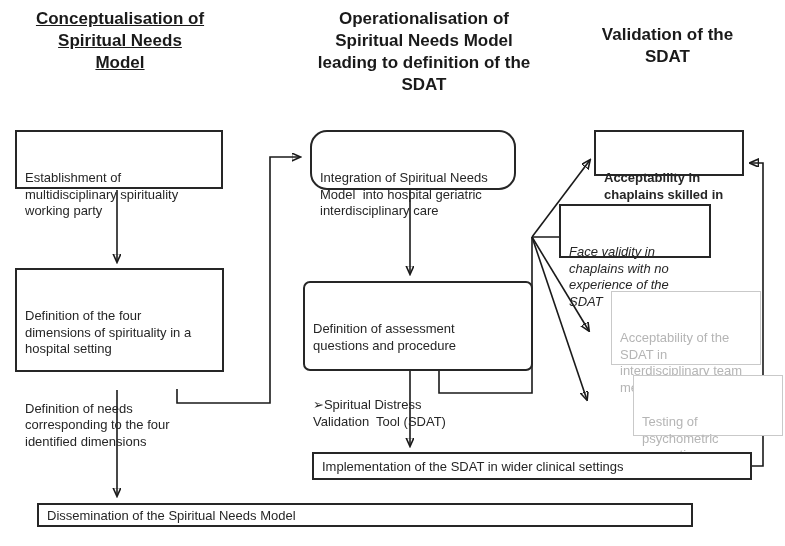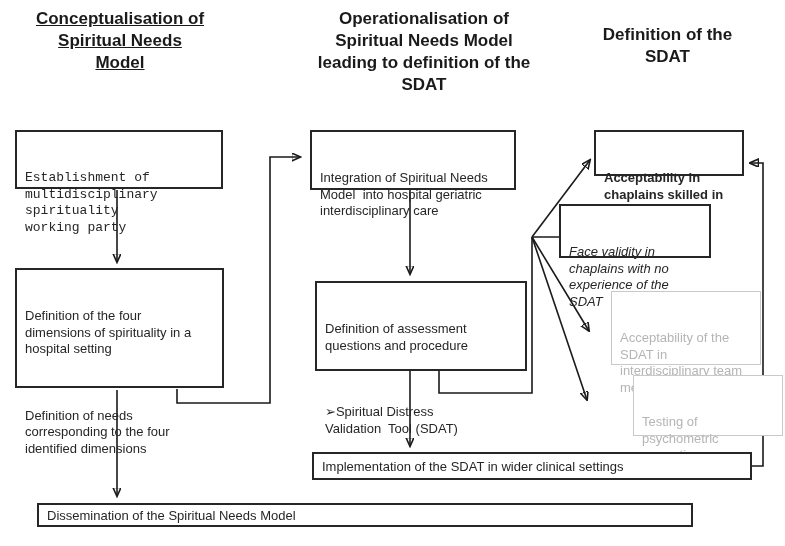--- a/index.html
+++ b/index.html
@@ -28,21 +28,21 @@
     position: absolute;
     border: 2px solid #262626;
     background: #ffffff;
     padding: 5px 8px;
     font-size: 13px;
     line-height: 16.5px;
     color: #262626;
     white-space: pre-wrap;
   }
   .box p { margin: 0; }
-  .box p + p { margin-top: 17px; }
+  .box p + p { margin-top: 10px; }
   .box.inactive {
     border: 1.5px solid #c9c9c9;
     color: #b5b5b5;
   }
   .box.banner {
     display: flex;
     align-items: center;
     padding: 3px 0 0 8px;
     white-space: nowrap;
   }
@@ -63,21 +63,21 @@
 
 <div class="canvas">
 
   <div class="hdr" style="left:10px; top:8px; width:220px;text-decoration:underline;">Conceptualisation of
 Spiritual Needs
 Model</div>
   <div class="hdr" style="left:288px; top:8px; width:272px;">Operationalisation of
 Spiritual Needs Model
 leading to definition of the
 SDAT</div>
-  <div class="hdr" style="left:580px; top:24px; width:175px;">Definition of the
+  <div class="hdr" style="left:580px; top:24px; width:175px;">Validation of the
 SDAT</div>
 
   <svg class="connectors" width="785" height="546" viewBox="0 0 785 546" xmlns="http://www.w3.org/2000/svg">
     <defs>
       <marker id="ah" markerUnits="userSpaceOnUse" markerWidth="10" markerHeight="9" refX="8.5" refY="4" orient="auto">
         <path d="M0,0 L9,4 L0,8 Z" fill="#1a1a1a" stroke="none"></path>
       </marker>
     </defs>
     <line x1="117" y1="190" x2="117" y2="262" marker-end="url(#ah)"></line>
     <line x1="117" y1="390" x2="117" y2="496" marker-end="url(#ah)"></line>
@@ -85,42 +85,42 @@
     <line x1="410" y1="190" x2="410" y2="274" marker-end="url(#ah)"></line>
     <line x1="410" y1="371" x2="410" y2="446" marker-end="url(#ah)"></line>
     <path d="M439,371 V393 H532 V237"></path>
     <line x1="532" y1="237" x2="590" y2="160" marker-end="url(#ah)"></line>
     <line x1="532" y1="237" x2="587" y2="237" marker-end="url(#ah)"></line>
     <line x1="532" y1="237" x2="589" y2="331" marker-end="url(#ah)"></line>
     <line x1="532" y1="237" x2="587" y2="400" marker-end="url(#ah)"></line>
     <path d="M752,466 H763 V163 H750" marker-end="url(#ah)"></path>
   </svg>
 
-  <div class="box" style="left:15px; top:130px; width:208px; height:59px;font-family:Liberation Mono, monospace;">
+  <div class="box" style="left:15px; top:130px; width:208px; height:59px;">
     <p>Establishment of
 multidisciplinary spirituality
 working party</p>
   </div>
 
-  <div class="box" style="left:15px; top:268px; width:209px; height:120px;">
+  <div class="box" style="left:15px; top:268px; width:209px; height:104px;">
     <p>Definition of the four
 dimensions of spirituality in a
 hospital setting</p>
     <p>Definition of needs
 corresponding to the four
 identified dimensions</p>
   </div>
 
-  <div class="box" style="left:310px; top:130px; width:206px; height:60px;">
+  <div class="box" style="left:310px; top:130px; width:206px; height:60px;border-radius:17px;">
     <p>Integration of Spiritual Needs
 Model  into hospital geriatric
 interdisciplinary care</p>
   </div>
 
-  <div class="box" style="left:315px; top:281px; width:212px; height:90px;">
+  <div class="box" style="left:303px; top:281px; width:230px; height:90px;border-radius:7px;">
     <p>Definition of assessment
 questions and procedure</p>
     <p>➢Spiritual Distress
 Validation  Tool (SDAT)</p>
   </div>
 
   <div class="box" style="left:594px; top:130px; width:150px; height:46px;font-weight:bold;">
     <p>Acceptability in
 chaplains skilled in
 using the SDAT</p>

